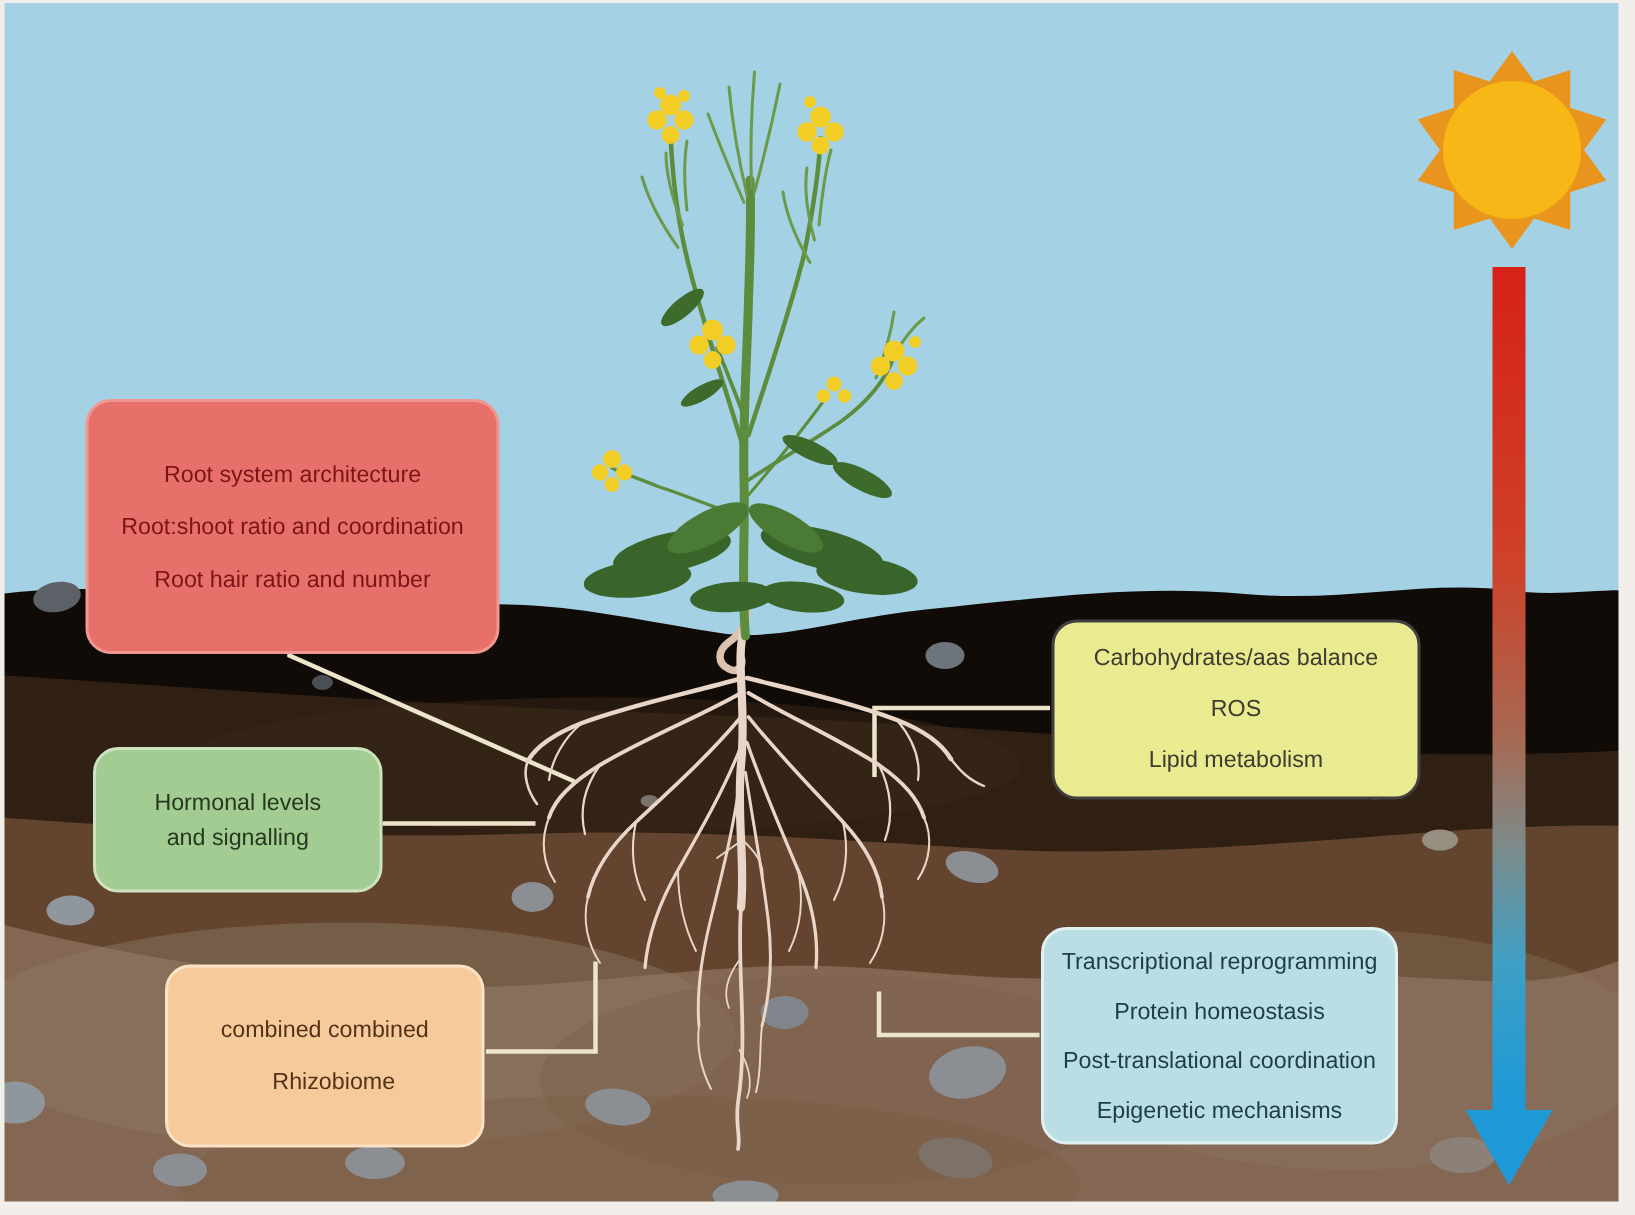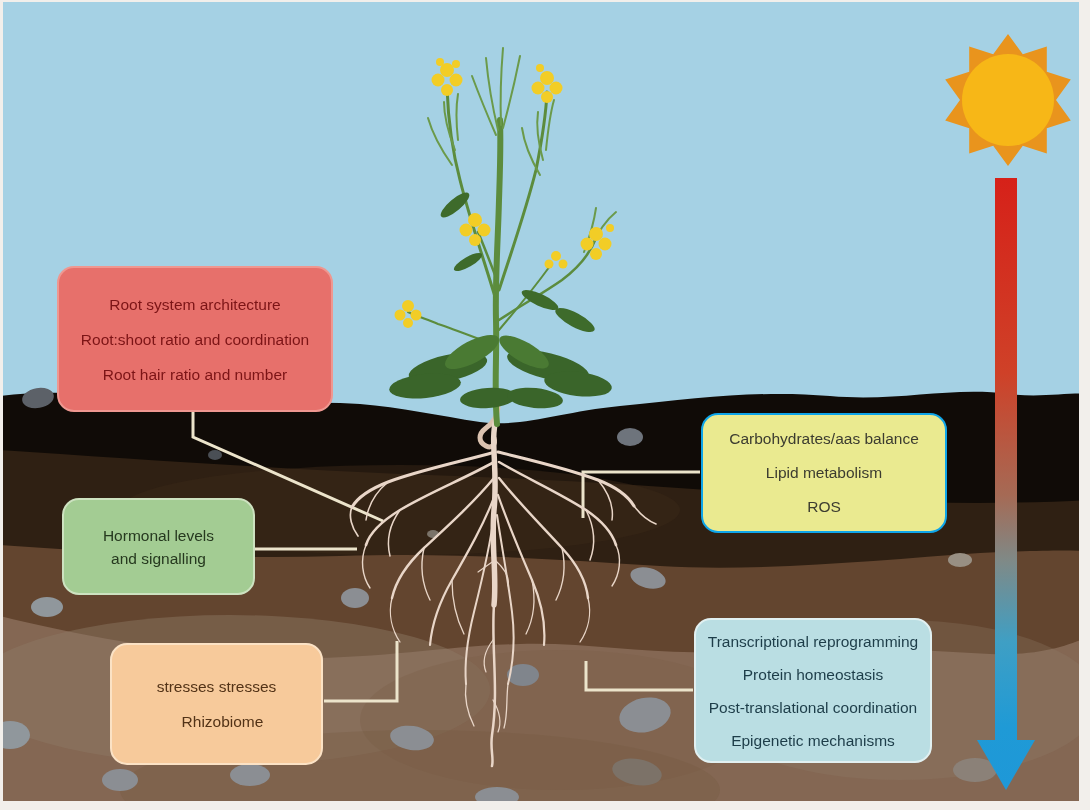--- a/index.html
+++ b/index.html
@@ -2,31 +2,31 @@
 <html><head>
 <meta charset="utf-8">
 <style>
   html,body{margin:0;padding:0;background:#f2efeb;}
   .figure{position:relative;width:1090px;height:810px;overflow:hidden;background:#f2efeb;
           font-family:"Liberation Sans","DejaVu Sans",sans-serif;}
   .scene-svg{position:absolute;left:0;top:0;width:1090px;height:810px;display:block;}
   .callout{position:absolute;display:flex;flex-direction:column;justify-content:center;
            align-items:center;text-align:center;border-radius:17px;box-sizing:border-box;}
   .callout .ln{width:100%;}
-  .co-red{left:57px;top:266px;width:276px;height:146px;background:#e7706b;border:2px solid #ef9790;
+  .co-red{left:57px;top:266px;width:276px;height:170px;background:#e7706b;border:2px solid #ef9790;
           color:#7c1416;font-size:15.5px;}
   .co-red .ln{line-height:35px;}
   .co-green{left:62px;top:498px;width:193px;height:97px;background:#a3cc93;border:2px solid #cde2c0;
           color:#26391f;font-size:15.5px;align-items:flex-end;}
   .co-green .ln{line-height:23px;}
   .co-orange{left:110px;top:643px;width:213px;height:122px;background:#f7ca9b;border:2px solid #fbe2c5;
           color:#533317;font-size:15.5px;}
   .co-orange .ln{line-height:23px;}
   .co-orange .gap-top{margin-top:12px;margin-left:12px;}
-  .co-yellow{left:701px;top:413px;width:246px;height:120px;background:#eaea90;border:2px solid #0ea5e9;
+  .co-yellow{left:701px;top:413px;width:246px;height:120px;background:#eaea90;border:2px solid #404040;
           color:#3c3c30;font-size:15.5px;}
   .co-yellow .ln{line-height:34px;}
   .co-blue{left:694px;top:618px;width:238px;height:145px;background:#badee3;border:2px solid #e1f0f1;
           color:#1d3d49;font-size:15.5px;}
   .co-blue .ln{line-height:33px;}
 </style>
 </head>
 <body>
 
 <div class="figure">
@@ -225,28 +225,28 @@
     <div class="ln">Root:shoot ratio and coordination</div>
     <div class="ln">Root hair ratio and number</div>
   </div>
 
   <div class="callout co-green">
     <div class="ln">Hormonal levels</div>
     <div class="ln">and signalling</div>
   </div>
 
   <div class="callout co-orange">
-    <div class="ln">stresses stresses</div>
+    <div class="ln">combined combined</div>
     <div class="ln gap-top">Rhizobiome</div>
   </div>
 
   <div class="callout co-yellow">
     <div class="ln">Carbohydrates/aas balance</div>
+    <div class="ln">ROS</div>
     <div class="ln">Lipid metabolism</div>
-    <div class="ln">ROS</div>
   </div>
 
   <div class="callout co-blue">
     <div class="ln">Transcriptional reprogramming</div>
     <div class="ln">Protein homeostasis</div>
     <div class="ln">Post-translational coordination</div>
     <div class="ln">Epigenetic mechanisms</div>
   </div>
 
 </div>

